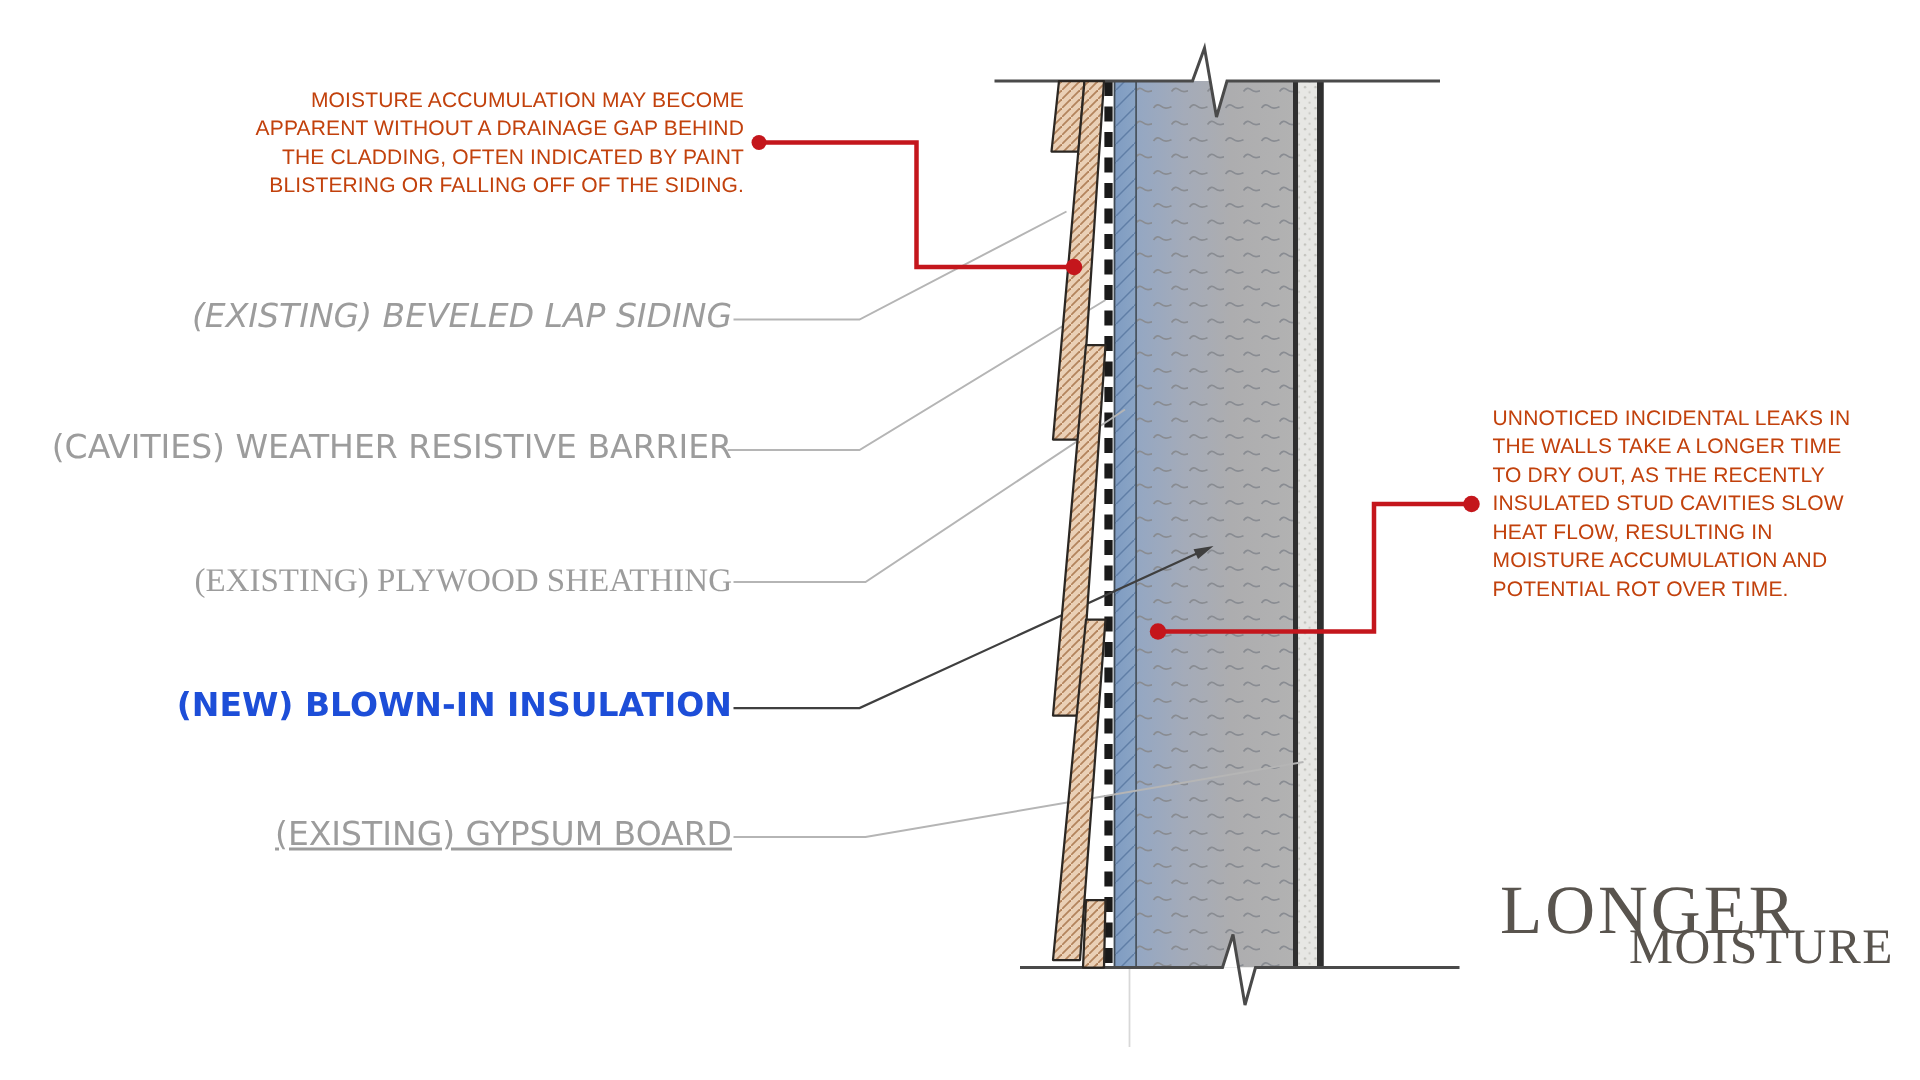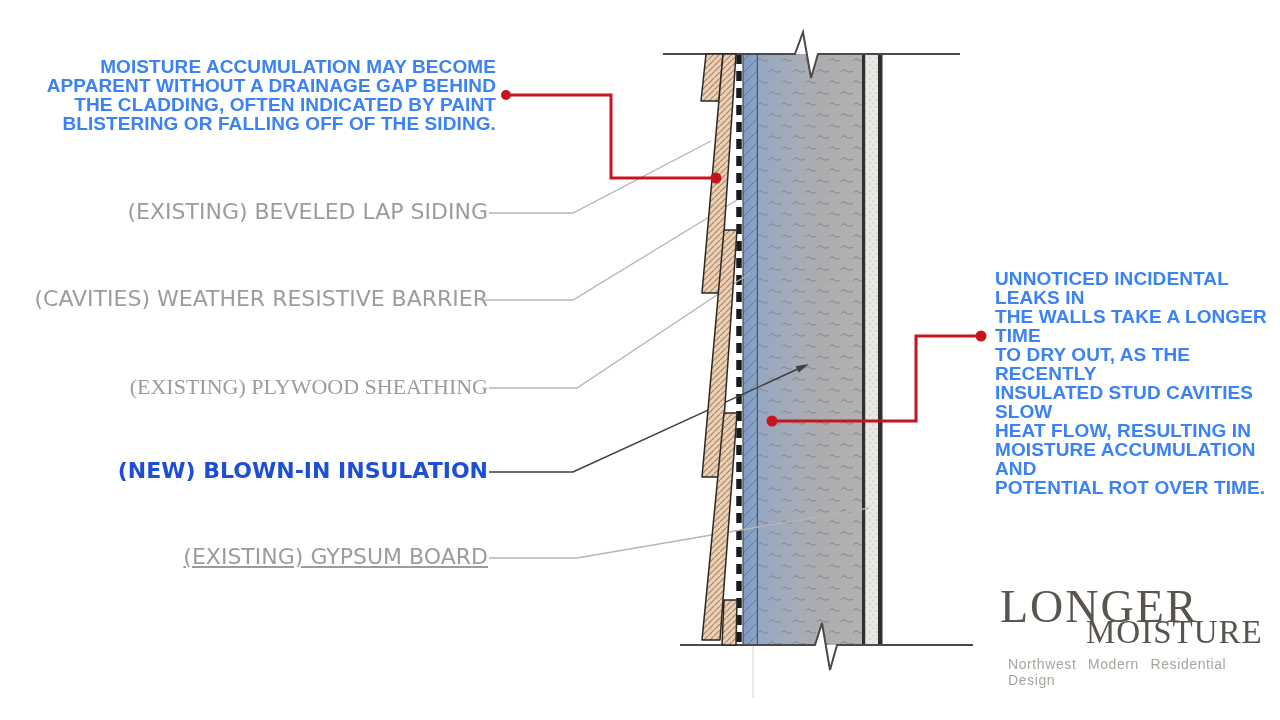--- a/index.html
+++ b/index.html
@@ -2,30 +2,30 @@
 <html><head>
 <meta charset="utf-8">
 <style>
   html,body{margin:0;padding:0;background:#ffffff;}
   .canvas{
     position:relative;width:1280px;height:720px;background:#ffffff;overflow:hidden;
     font-family:"Liberation Sans",sans-serif;
   }
   .drawing{position:absolute;left:0;top:0;}
   .note{
-    position:absolute;font-size:19px;font-weight:bold;line-height:19px;
-    color:#3b82f6;white-space:pre-line;letter-spacing:0.1px;
+    position:absolute;font-size:14px;font-weight:normal;line-height:19px;
+    color:#c2410c;white-space:pre-line;letter-spacing:0.1px;
   }
   .note-left{right:784px;top:57px;text-align:right;}
   .note-right{left:995px;top:269px;text-align:left;}
   .layer-label{
     position:absolute;right:792px;font-size:22px;color:#9c9c9c;
     font-family:"DejaVu Sans","Liberation Sans",sans-serif;white-space:nowrap;
   }
-  .label-siding{top:199px;}
+  .label-siding{top:199px;font-style:italic;}
   .label-wrb{top:286px;}
   .label-sheathing{top:374px;font-family:Liberation Serif, serif;}
   .label-insulation{top:458px;color:#1d4ed8;font-weight:bold;}
   .label-gypsum{top:544px;text-decoration:underline;}
   .logo{position:absolute;left:0;top:0;width:1280px;height:720px;pointer-events:none;}
   .logo-primary{
     position:absolute;left:1000px;top:584px;font-family:"Liberation Serif",serif;
     font-size:46px;line-height:1;color:#59544e;letter-spacing:2px;
   }
   .logo-secondary{
@@ -155,16 +155,15 @@
 
   <div class="layer-label label-siding">(EXISTING) BEVELED LAP SIDING</div>
   <div class="layer-label label-wrb">(CAVITIES) WEATHER RESISTIVE BARRIER</div>
   <div class="layer-label label-sheathing">(EXISTING) PLYWOOD SHEATHING</div>
   <div class="layer-label label-insulation">(NEW) BLOWN-IN INSULATION</div>
   <div class="layer-label label-gypsum">(EXISTING) GYPSUM BOARD</div>
 
   <div class="logo">
     <div class="logo-primary">LONGER</div>
     <div class="logo-secondary">MOISTURE</div>
-    <div class="logo-tagline">Northwest Modern Residential Design</div>
   </div>
 
 </div>
 
 </body></html>

